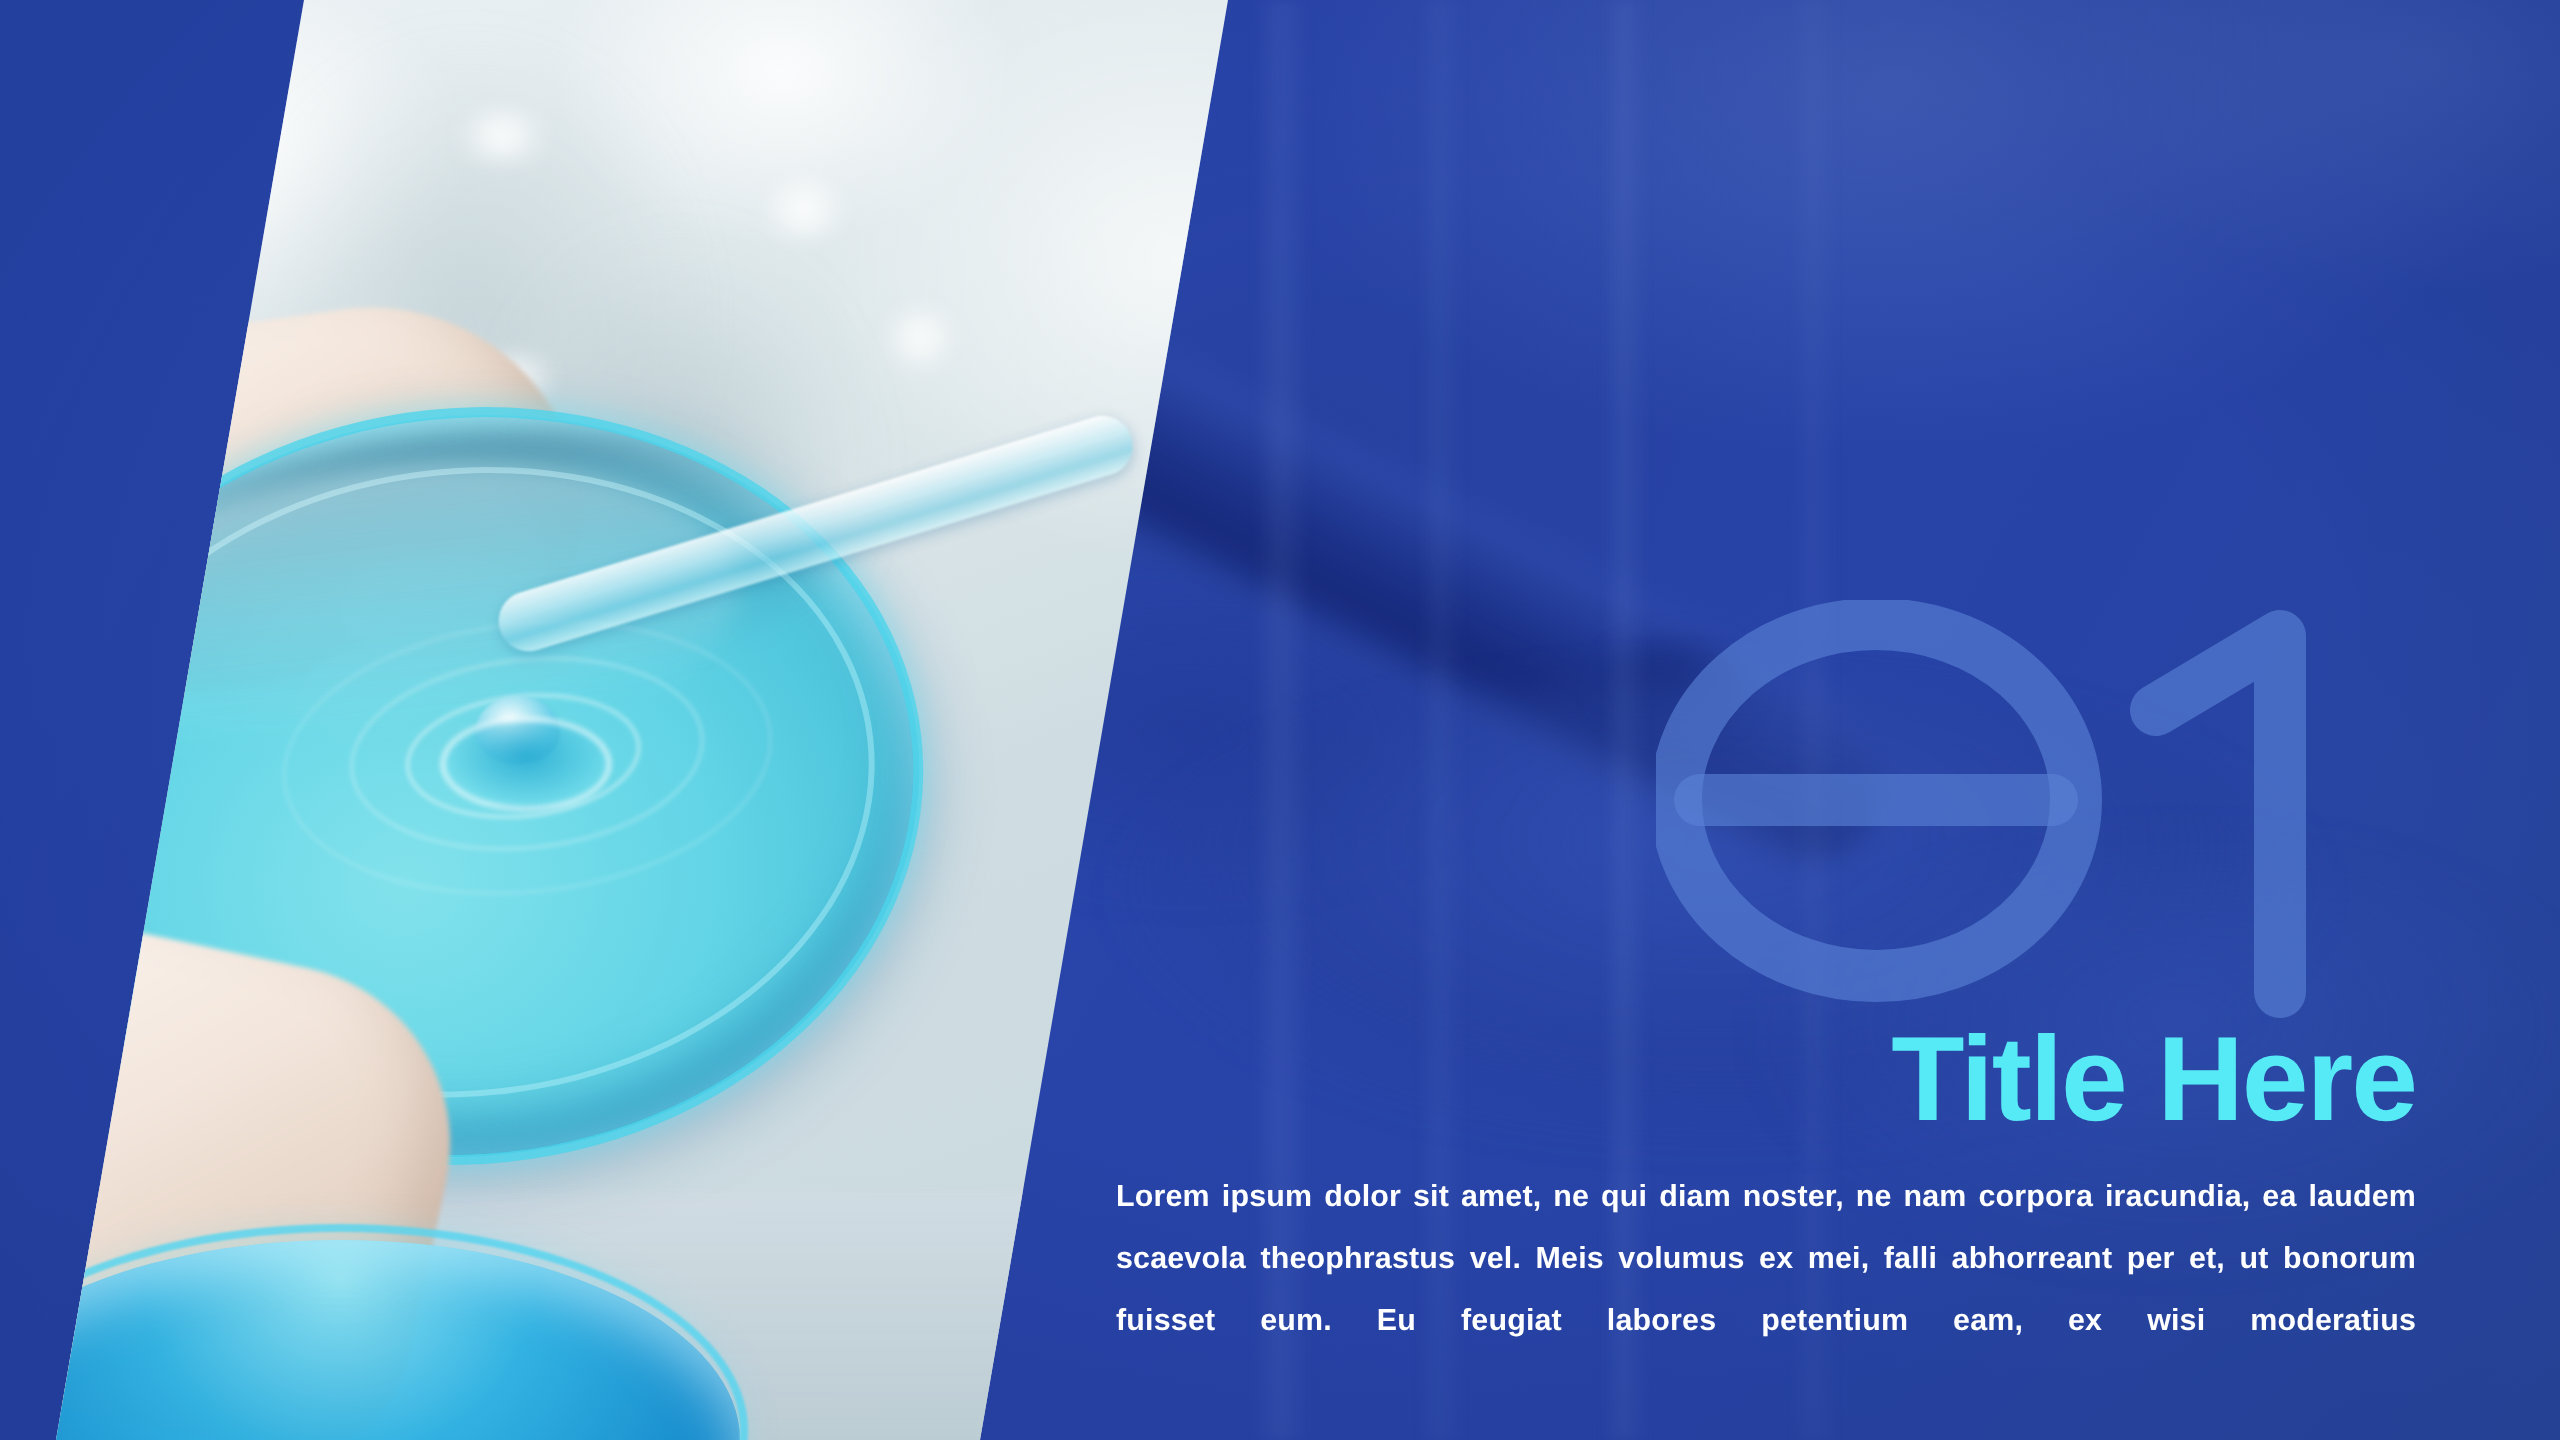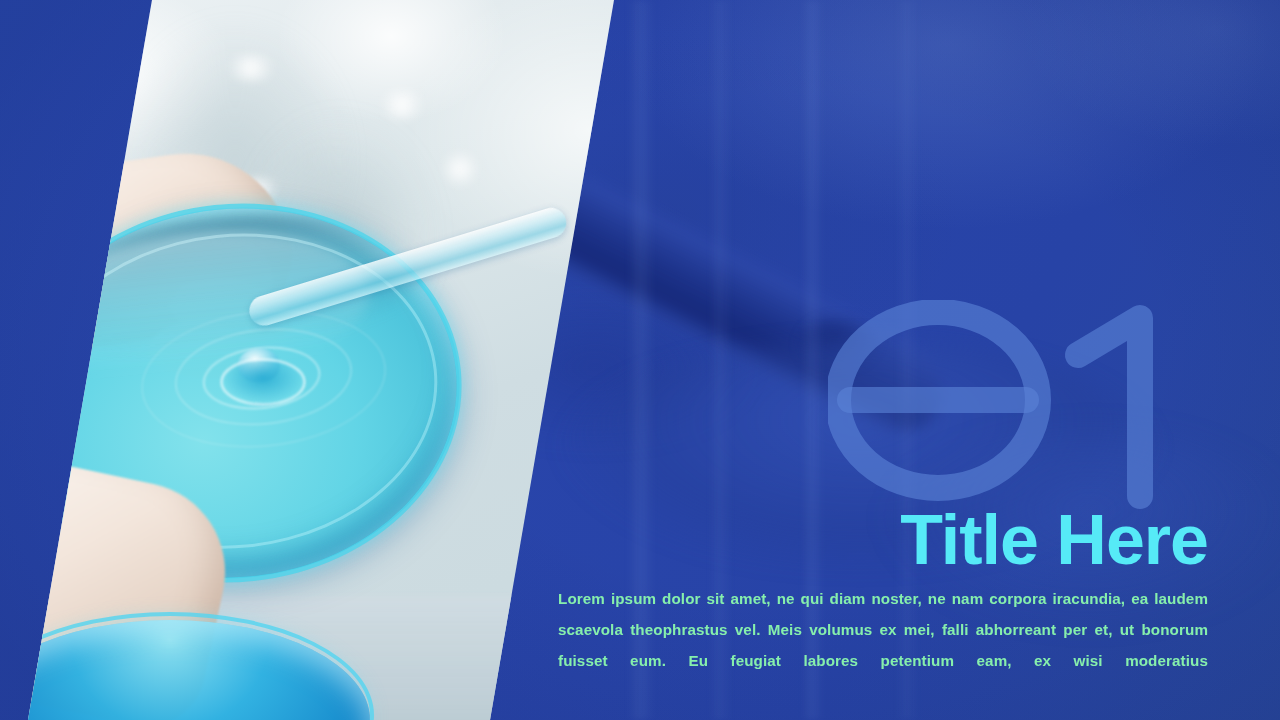--- a/index.html
+++ b/index.html
@@ -264,39 +264,39 @@
   
   .watermark {
     position: absolute;
     left: 828px; top: 300px;
     width: 380px; height: 215px;
   }
   .watermark svg { width: 100%; height: 100%; display: block; }
 
   .title {
     position: absolute;
-    left: 560px; top: 458px;
+    left: 560px; top: 470px;
     width: 648px;
     text-align: right;
-    font-size: 70px;
+    font-size: 60px;
     font-weight: 700;
     letter-spacing: -1px;
     line-height: 1;
     color: #56eaf7;
     white-space: nowrap;
   }
 
   .body-copy {
     position: absolute;
     left: 558px; top: 568px;
     width: 650px;
     font-size: 15.2px;
     font-weight: 600;
     line-height: 31px;
-    color: #86efac;
+    color: #ffffff;
     text-align: justify;
     text-align-last: justify;
     letter-spacing: .1px;
   }
 </style>
 </head>
 <body>
 
 <div class="slide">
 

